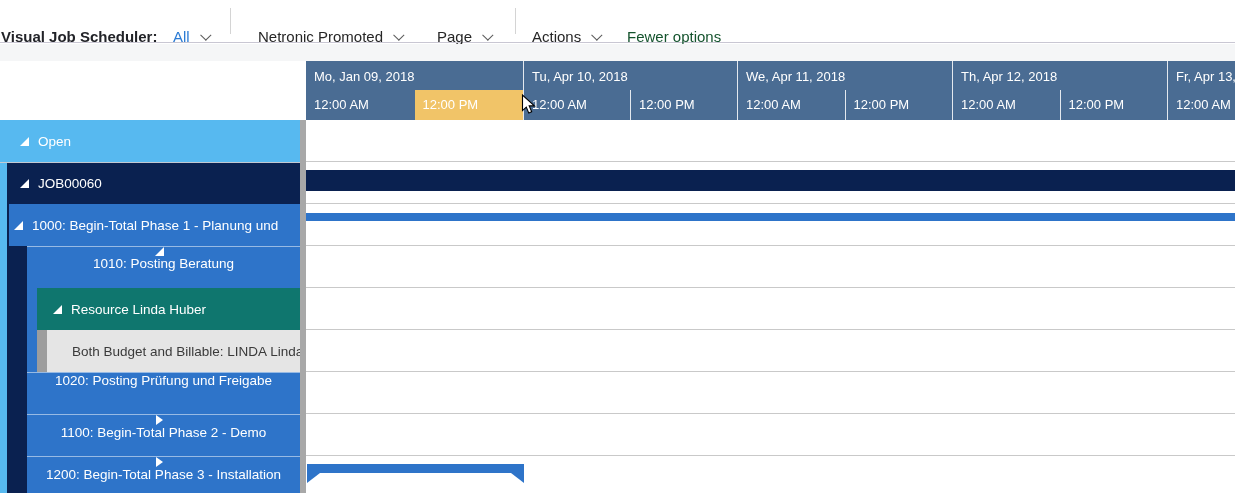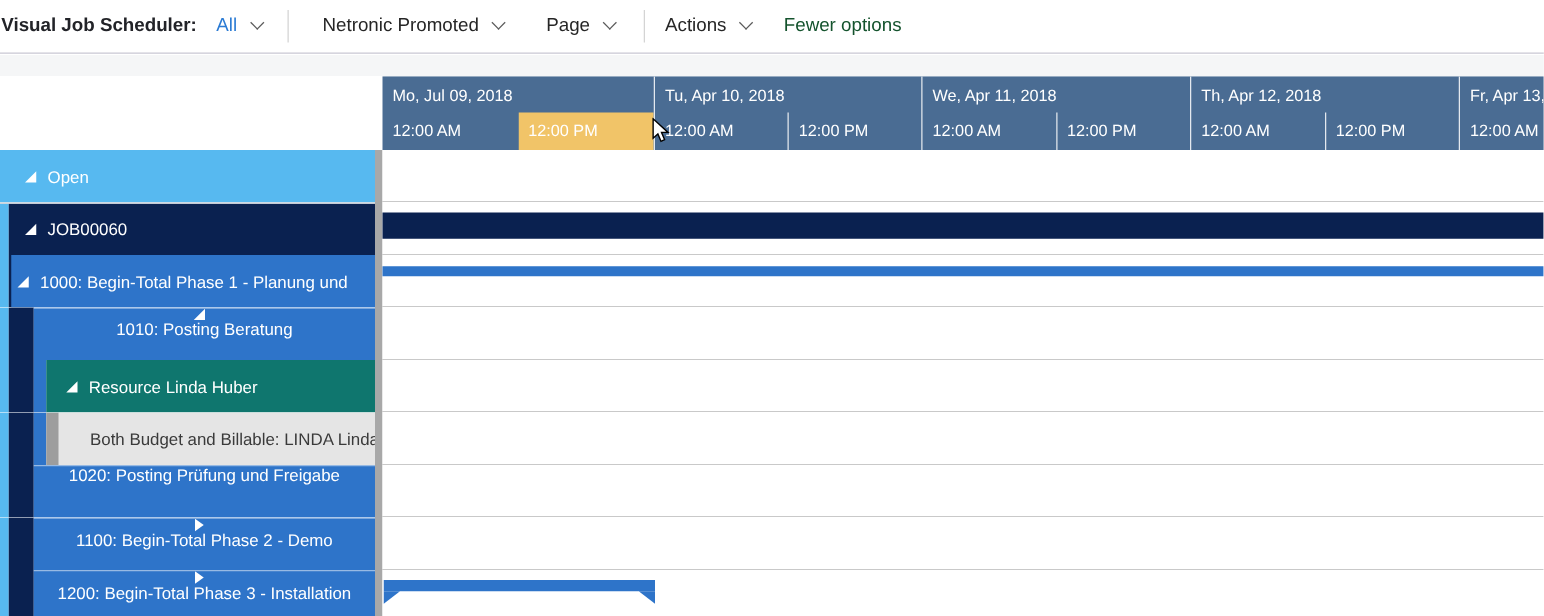--- a/index.html
+++ b/index.html
@@ -2,21 +2,21 @@
 <html><head>
 <meta charset="utf-8">
 <style>
   * { margin:0; padding:0; box-sizing:border-box; }
   html,body { width:1235px; height:493px; overflow:hidden; background:#fff;
               font-family:"Liberation Sans", sans-serif; }
 
   
   .toolbar { position:absolute; left:0; top:0; width:1235px; height:43px; background:#fff;
              border-bottom:1px solid #c9c7d3; }
-  .tb-item { position:absolute; top:0; height:42px; line-height:42px; font-size:15px;
+  .tb-item { position:absolute; top:16px; height:42px; line-height:42px; font-size:15px;
              color:#262626; white-space:nowrap; cursor:default; }
   .tb-title { left:1px; font-weight:700; color:#222328; }
   .tb-all { left:173px; color:#2b7bd4; }
   .tb-netronic { left:258px; }
   .tb-page { left:437px; }
   .tb-actions { left:532px; }
   .tb-fewer { left:627px; color:#14532d; }
   .tb-divider { position:absolute; top:8px; height:26px; width:1px; background:#d4d4d4; }
   .chev { display:inline-block; width:8px; height:8px; border-right:1.6px solid #5a5a5a;
           border-bottom:1.6px solid #5a5a5a; transform:rotate(45deg) translateY(-4px);
@@ -90,21 +90,21 @@
   <span class="tb-item tb-actions"><span>Actions</span><span class="chev"></span></span>
   <span class="tb-item tb-fewer">Fewer options</span>
 </div>
 <div class="strip"></div>
 
 <div class="app">
 
 
   <div class="tl-header">
     <div class="day-col d0">
-      <div class="day-label">Mo, Jul 09, 2018</div>
+      <div class="day-label">Mo, Jan 09, 2018</div>
       <div class="hour-row">
         <div class="hour-cell">12:00 AM</div>
         <div class="hour-cell hl">12:00 PM</div>
       </div>
     </div>
     <div class="day-col d1 bl">
       <div class="day-label">Tu, Apr 10, 2018</div>
       <div class="hour-row">
         <div class="hour-cell">12:00 AM</div>
         <div class="hour-cell bl">12:00 PM</div>

